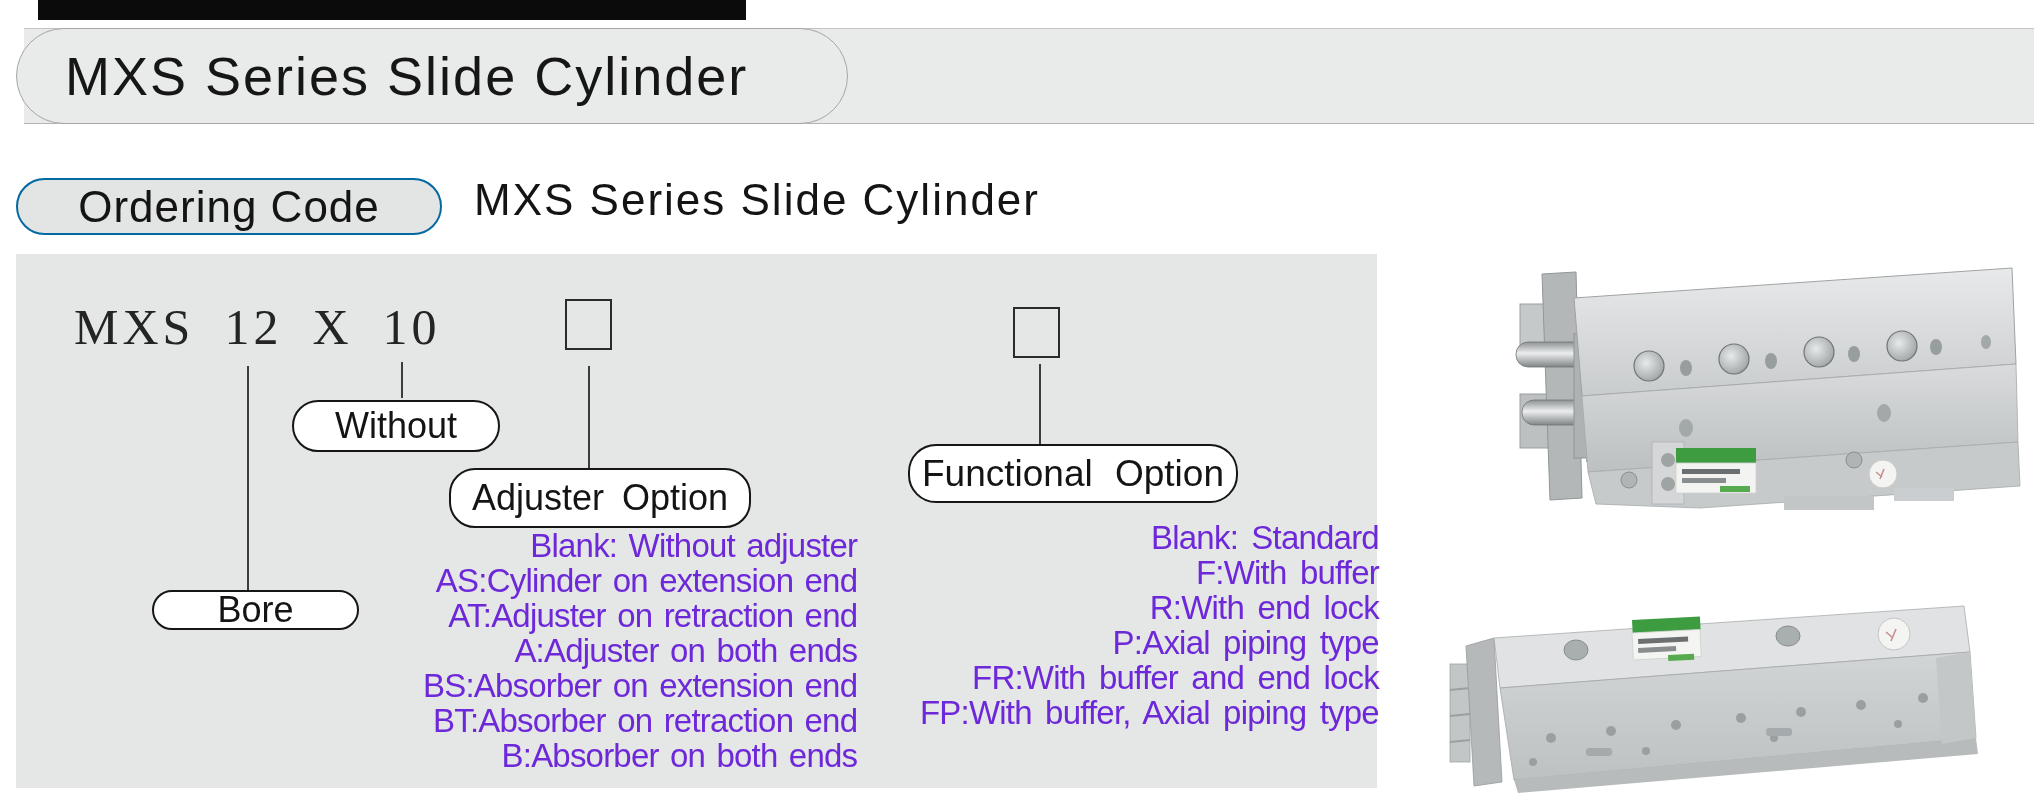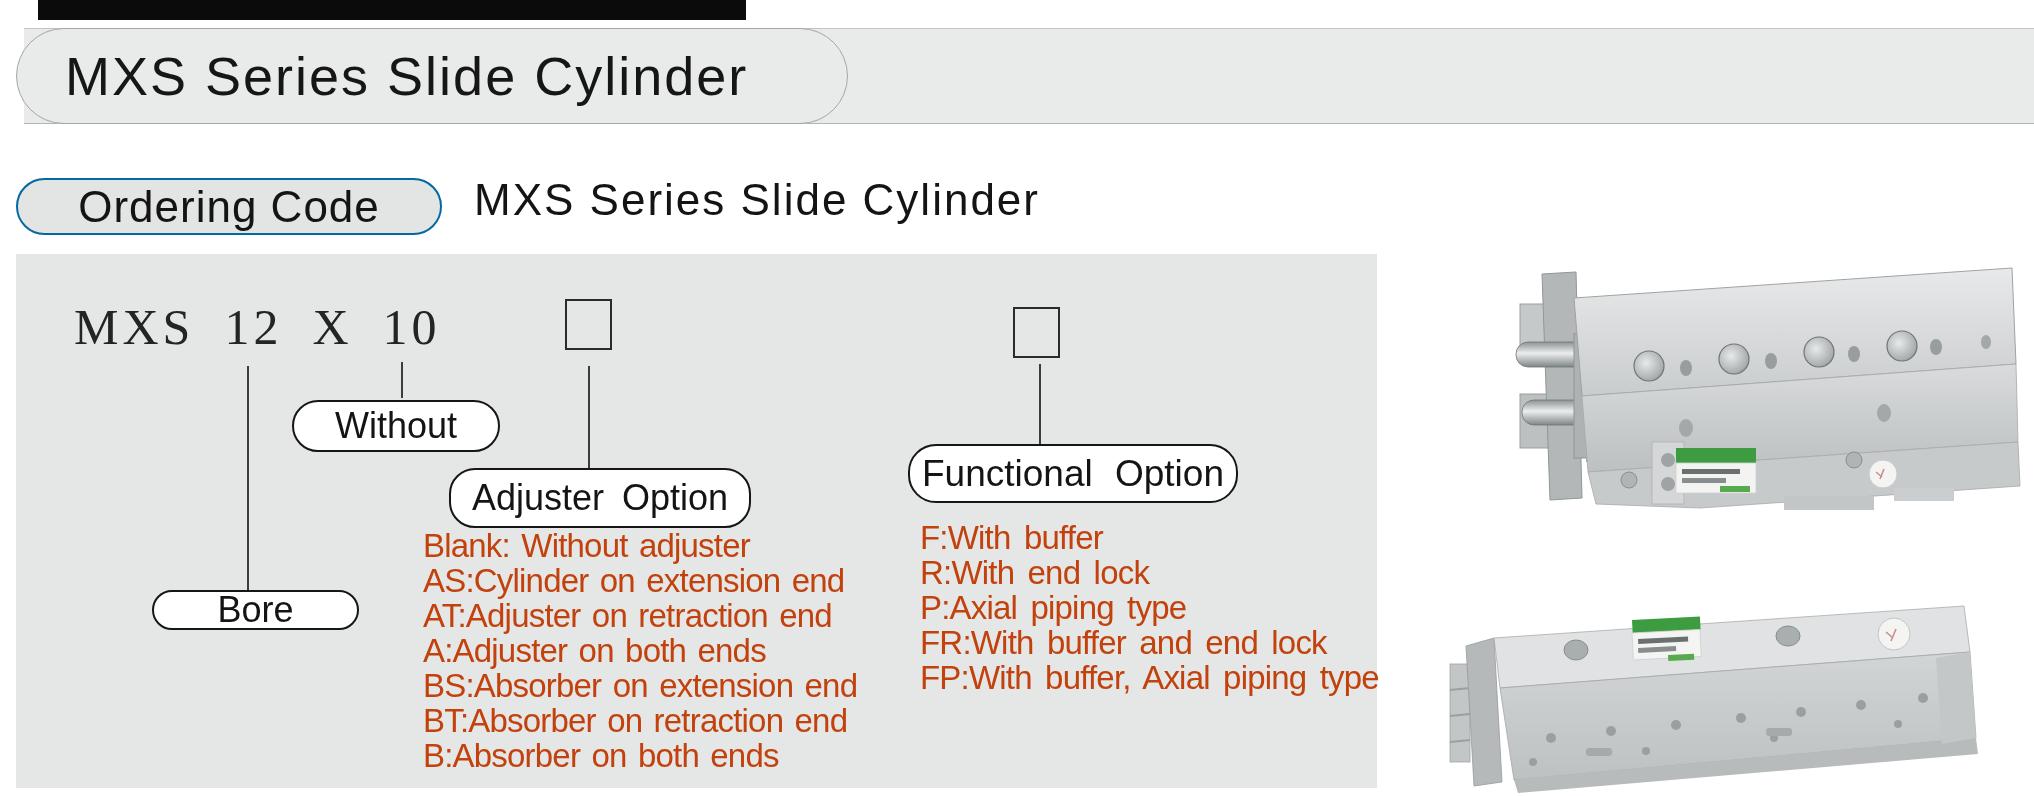--- a/index.html
+++ b/index.html
@@ -61,21 +61,21 @@
   .white-pill {
     position:absolute; background:#ffffff; border:2px solid #161616;
     display:flex; align-items:center; justify-content:center;
     color:#141414; white-space:nowrap;
   }
   .pill-stroke { left:276px; top:146px; width:208px; height:52px; border-radius:26px; font-size:36px; }
   .pill-bore { left:136px; top:336px; width:207px; height:40px; border-radius:27px; font-size:36px; }
   .pill-adjuster { left:433px; top:214px; width:302px; height:60px; border-radius:26px; font-size:36px; word-spacing:8px; }
   .pill-functional { left:892px; top:190px; width:330px; height:59px; border-radius:28px; font-size:37px; word-spacing:12px; }
 
-  .opt-list { position:absolute; list-style:none; color:#c2410c; }
+  .opt-list { position:absolute; list-style:none; color:#6d28d9;text-align:right; }
   .opt-list li { white-space:nowrap; }
   .list-adjuster { left:407px; top:274px; font-size:33px; line-height:35px; letter-spacing:-0.8px; word-spacing:3px; }
   .list-functional { left:904px; top:266px; font-size:33px; line-height:35px; letter-spacing:-0.8px; word-spacing:5px; }
 
   .photo { position:absolute; }
   .photo-top { left:1424px; top:246px; }
   .photo-bottom { left:1436px; top:586px; }
 </style>
 </head>
 <body>
@@ -120,20 +120,21 @@
       <li>Blank: Without adjuster</li>
       <li>AS:Cylinder on extension end</li>
       <li>AT:Adjuster on retraction end</li>
       <li>A:Adjuster on both ends</li>
       <li>BS:Absorber on extension end</li>
       <li>BT:Absorber on retraction end</li>
       <li>B:Absorber on both ends</li>
     </ul>
 
     <ul class="opt-list list-functional">
+      <li>Blank: Standard</li>
       <li>F:With buffer</li>
       <li>R:With end lock</li>
       <li>P:Axial piping type</li>
       <li>FR:With buffer and end lock</li>
       <li>FP:With buffer, Axial piping type</li>
     </ul>
   </div>
 
   <svg class="photo photo-top" role="img" width="600" height="276" viewBox="0 0 600 276" aria-label="Slide cylinder product photo, angled top view">
     <defs>

